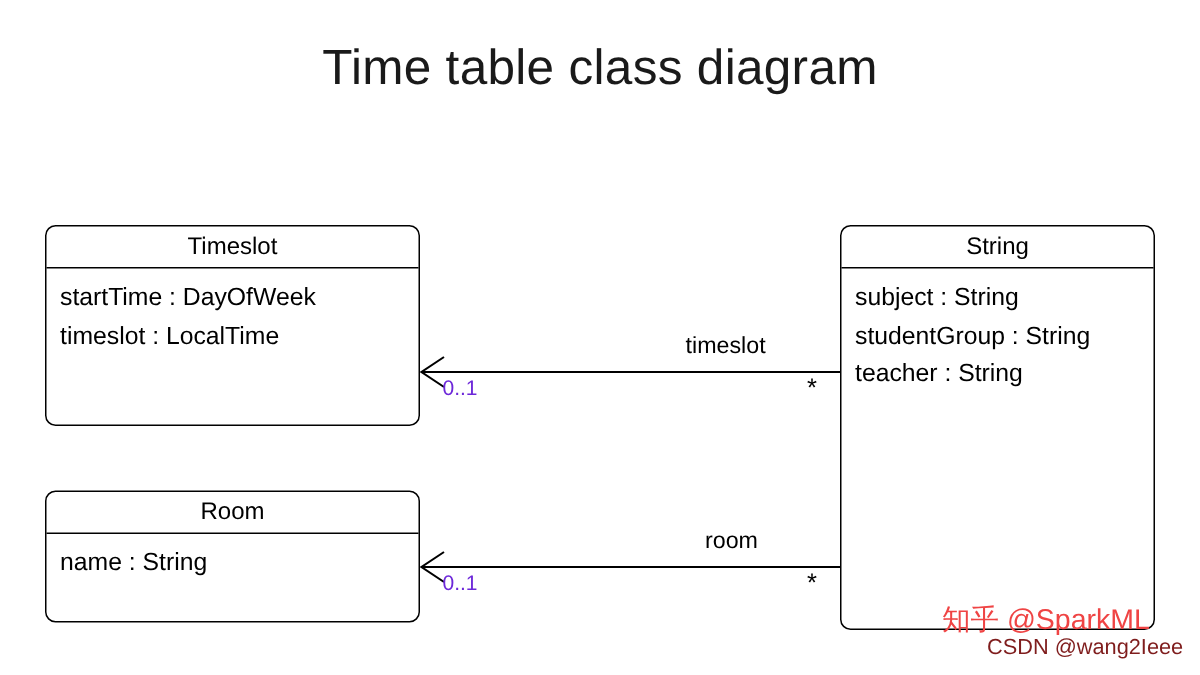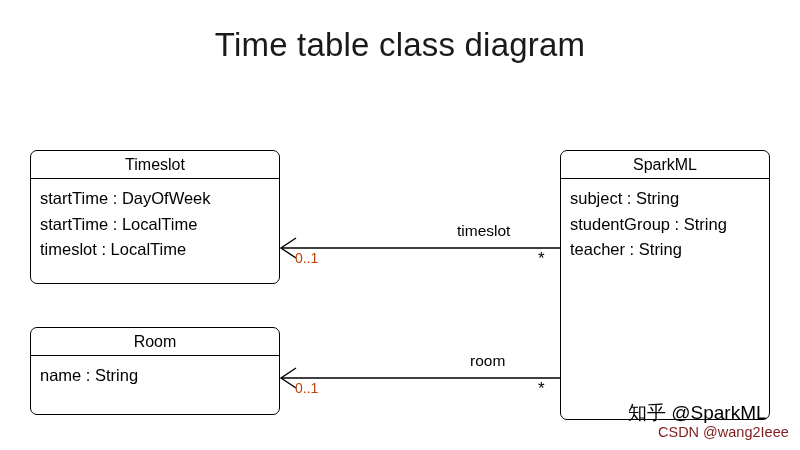--- a/index.html
+++ b/index.html
@@ -79,21 +79,21 @@
   
   .assoc-label {
     position: absolute;
     font-size: 15.5px;
     color: #000000;
     white-space: nowrap;
   }
   .assoc-mult {
     position: absolute;
     font-size: 14px;
-    color: #c2410c;
+    color: #6d28d9;
     white-space: nowrap;
   }
   .assoc-star {
     position: absolute;
     font-size: 17px;
     color: #000000;
     line-height: 1;
     white-space: nowrap;
   }
   #label-timeslot   { left: 457px; top: 222px; }
@@ -107,56 +107,55 @@
   .watermark {
     position: absolute;
     white-space: nowrap;
     color: #c9c9c9;
     font-weight: 400;
   }
   #watermark-zhihu {
     left: 628px;
     top: 400px;
     font-size: 19px;
-    color: #000000;
+    color: #ef4444;
   }
   #watermark-csdn {
     left: 658px;
     top: 424px;
     font-size: 14.5px;
     color: #7f1d1d;
   }
 </style>
 </head>
 <body>
 
 <div id="canvas">
 
   <div class="diagram-title">Time table class diagram</div>
 
   <div class="uml-class" id="class-timeslot">
     <div class="class-name">Timeslot</div>
     <div class="divider"></div>
     <div class="attr-list">
       <div class="attr">startTime : DayOfWeek</div>
-      <div class="attr">startTime : LocalTime</div>
       <div class="attr">timeslot : LocalTime</div>
     </div>
   </div>
 
   <div class="uml-class" id="class-room">
     <div class="class-name">Room</div>
     <div class="divider"></div>
     <div class="attr-list">
       <div class="attr">name : String</div>
     </div>
   </div>
 
   <div class="uml-class" id="class-lesson">
-    <div class="class-name">SparkML</div>
+    <div class="class-name">String</div>
     <div class="divider"></div>
     <div class="attr-list">
       <div class="attr">subject : String</div>
       <div class="attr">studentGroup : String</div>
       <div class="attr">teacher : String</div>
     </div>
   </div>
 
   <svg id="assoc-layer" width="800" height="450" viewBox="0 0 800 450">
 

